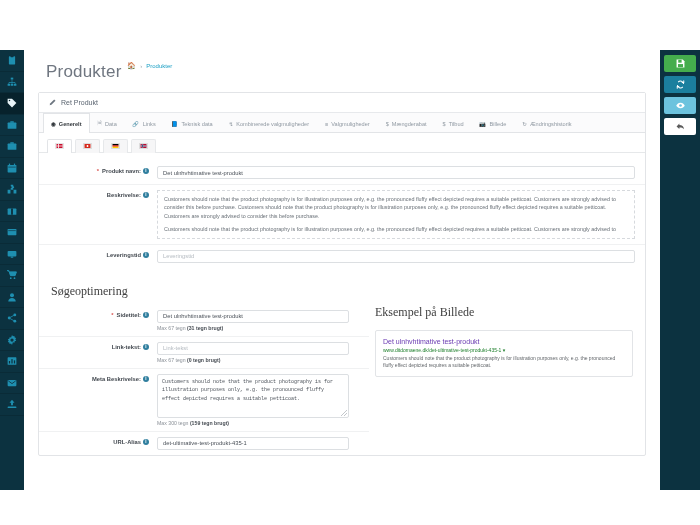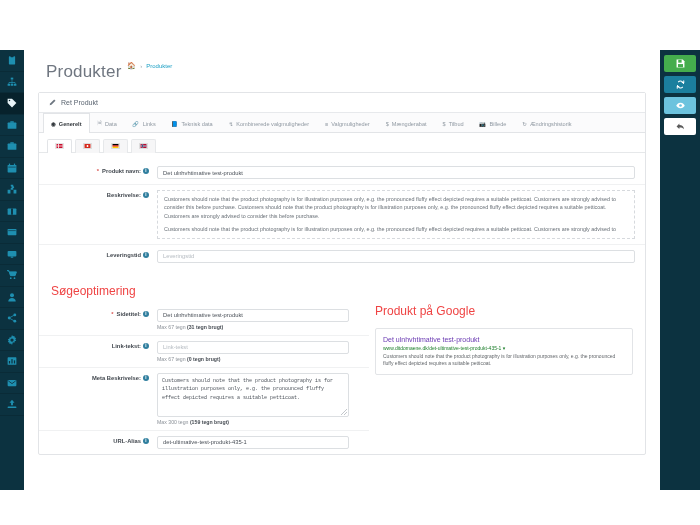--- a/index.html
+++ b/index.html
@@ -123,22 +123,23 @@
   .desc-box {
     border: 1px dashed #d6d9dd; padding: 4px 6px; font-size: 5.4px; color: #6a7178;
     line-height: 1.55; background: #fff;
   }
   .desc-box p { margin: 0 0 5px 0; }
   .desc-box p:last-child { margin-bottom: 0; }
   .hint { font-size: 5.2px; color: #8a9097; margin-top: 2px; }
   .hint b { color: #464c53; }
 
   .section-title {
-    font-size: 12px; color: #ef4444; font-weight: 400;
+    font-size: 12px; color: #404040; font-weight: 400;
     padding: 12px 10px 6px 12px;
+    font-family: Liberation Serif, serif;
   }
   .twocol { display: flex; }
   .colL { flex: 0 0 330px; }
   .colR { flex: 1 1 auto; padding: 0 12px 0 6px; }
 
   .ta {
     width: 192px; height: 44px; border: 1px solid #dcdfe2; border-radius: 2px;
     font-family: "Liberation Mono", monospace; font-size: 5px; color: #4a5058;
     padding: 3px 4px; line-height: 1.7; background: #fff; position: relative;
   }
@@ -493,21 +494,21 @@
               <span class="help">i</span>
             </div>
             <div class="fctl">
               <div class="inp w-sm">det-ultimative-test-produkt-435-1</div>
             </div>
           </div>
 
         </div>
 
         <div class="colR">
-          <div class="section-title" style="padding:0 0 6px 0;">Produkt på Google</div>
+          <div class="section-title" style="padding:0 0 6px 0;">Eksempel på Billede</div>
           <div class="google-box">
             <div class="g-title">Det ulnhvhtimative test-produkt</div>
             <div class="g-url">
               <span>www.ditdomaene.dk/det-ultimative-test-produkt-435-1</span>
               <span class="caret">▾</span>
             </div>
             <div class="g-desc">Customers should note that the product photography is for illustration purposes only, e.g. the pronounced fluffy effect depicted requires a suitable petticoat.</div>
           </div>
         </div>
 

